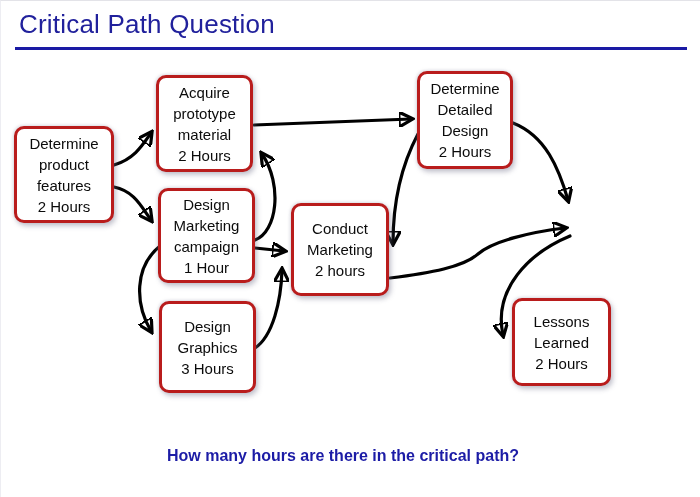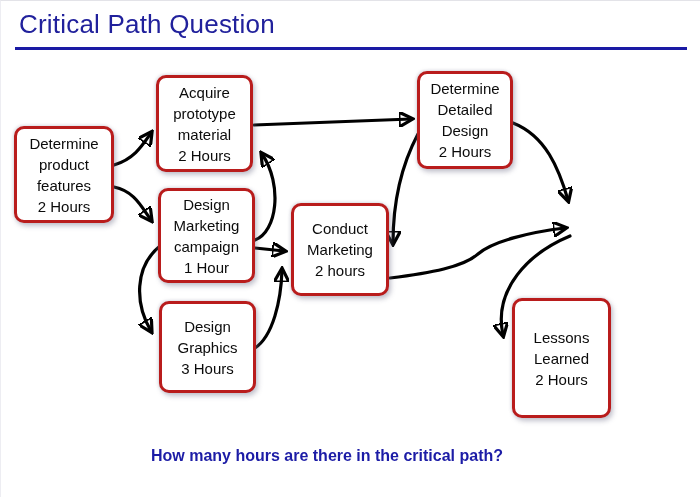--- a/index.html
+++ b/index.html
@@ -8,21 +8,21 @@
   #slide{position:absolute;inset:0;background:#ffffff;border-top:1px solid #e3e3e8;border-left:1px solid #ededf2;}
   #title{position:absolute;left:18px;top:8px;font-size:26px;letter-spacing:.2px;color:#21219c;}
   #title-rule{position:absolute;left:14px;top:46px;width:672px;height:3px;background:#1a1aa4;}
   #diagram{position:absolute;inset:0;}
   #edge-layer{position:absolute;left:0;top:0;width:700px;height:497px;z-index:1;}
   #edge-layer path{fill:none;stroke:#000;stroke-width:3.2px;stroke-linecap:round;}
   .node{position:absolute;z-index:2;background:#fff;border:3px solid #b91c1c;border-radius:10px;
         box-shadow:2px 3px 5px rgba(120,120,145,.45), -1px -1px 3px rgba(140,140,160,.25);
         display:flex;align-items:center;justify-content:center;box-sizing:border-box;}
   .node-label{white-space:pre-line;text-align:center;color:#0b0b0b;font-size:15px;line-height:21px;}
-  #question{position:absolute;left:0;top:446px;width:652px;text-align:center;
+  #question{position:absolute;left:16px;top:446px;width:652px;text-align:center;
             color:#1c1ca6;font-size:16px;font-weight:bold;}
 </style>
 </head>
 <body>
 
 <div id="slide">
   <div id="title">Critical Path Question</div>
   <div id="title-rule"></div>
 
   <div id="diagram">
@@ -71,21 +71,21 @@
     <div class="node-label">Conduct
 Marketing
 2 hours</div>
   </div>
       <div class="node" style="left: 416px; top: 70px; width: 96px; height: 98px;">
     <div class="node-label">Determine
 Detailed
 Design
 2 Hours</div>
   </div>
-      <div class="node" style="left: 511px; top: 297px; width: 99px; height: 120px;">
+      <div class="node" style="left: 511px; top: 297px; width: 99px; height: 88px;">
     <div class="node-label">Lessons
 Learned
 2 Hours</div>
   </div>
     </div>
 
   <div id="question">How many hours are there in the critical path?</div>
 </div>
 
 </body></html>

